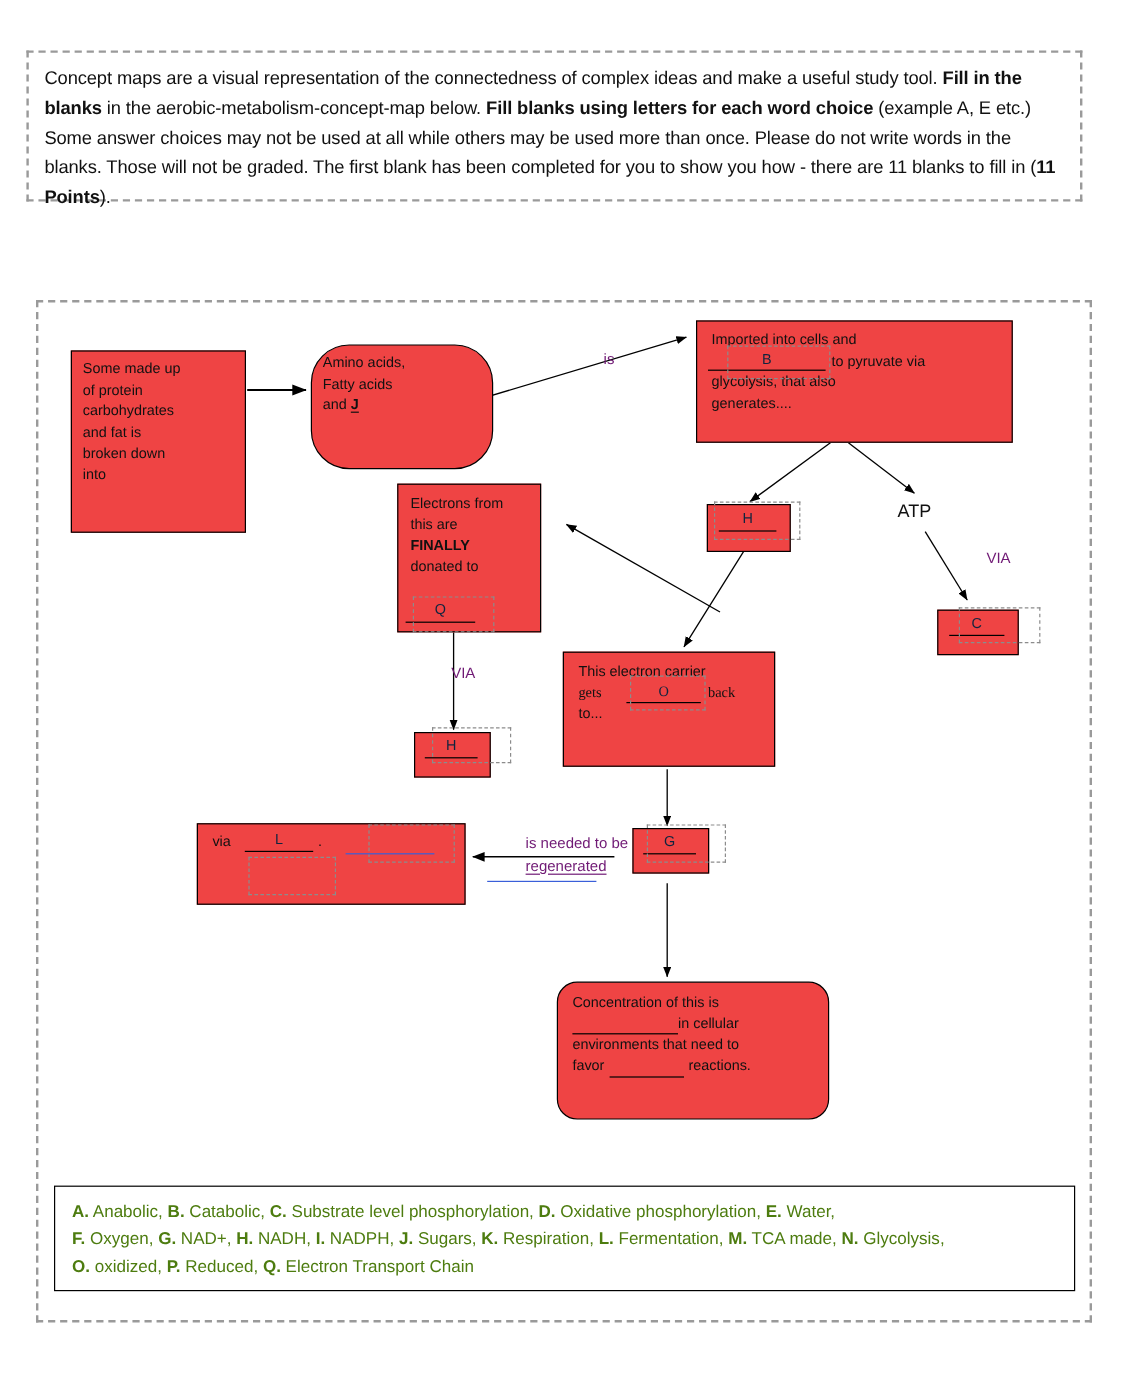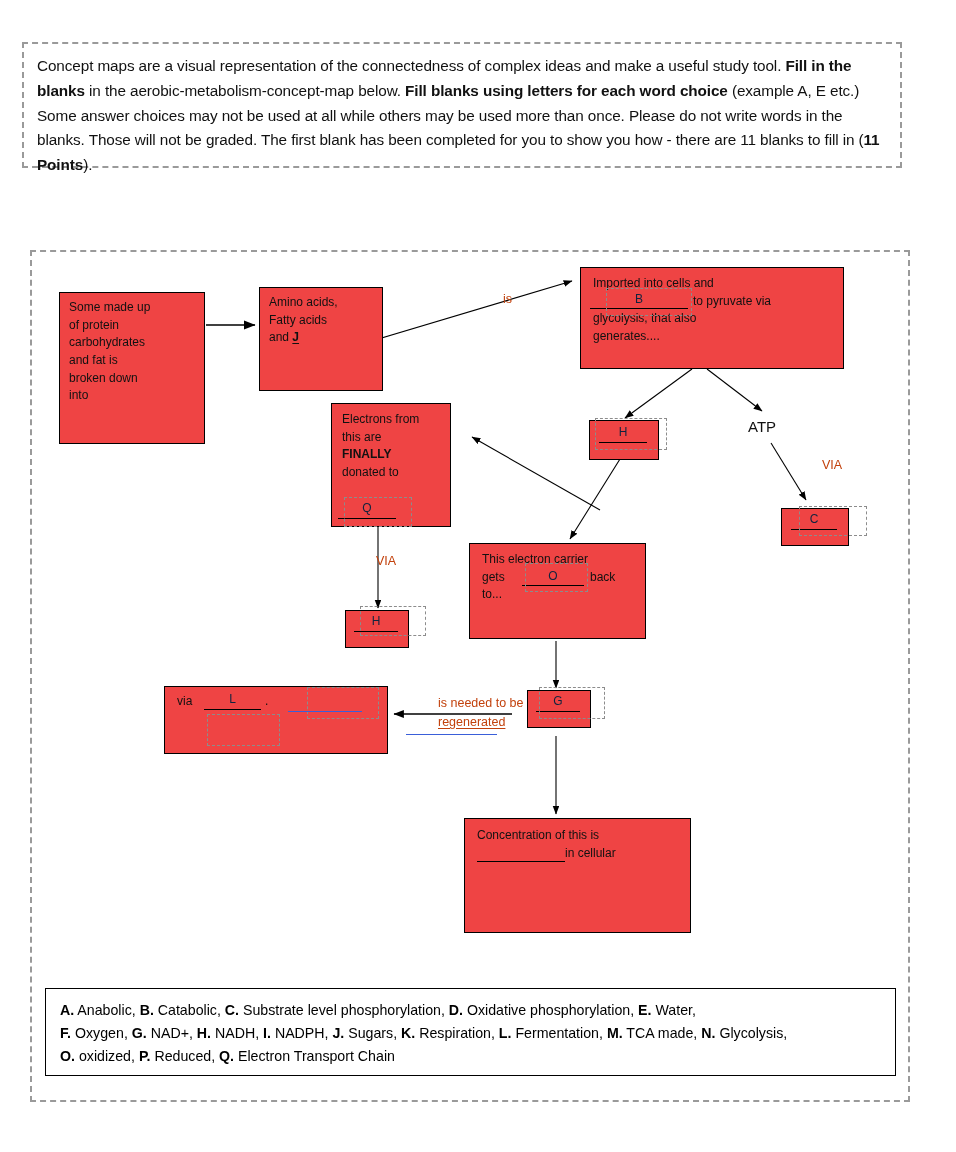--- a/index.html
+++ b/index.html
@@ -59,21 +59,21 @@
   }
   .plain-label {
     position: absolute;
     font-size: 14px;
     color: #111;
     white-space: nowrap;
   }
   .small-label {
     position: absolute;
     font-size: 12.5px;
-    color: #c2410c;
+    color: #701a75;
     white-space: nowrap;
     padding-left: 32px;
   }
 
   
   .blank {
     display: inline-block;
     border-bottom: 1.6px solid #000;
     vertical-align: bottom;
     height: 1.05em;
@@ -109,21 +109,21 @@
     position: absolute;
     left: 45px;
     top: 988px;
     width: 851px;
     height: 88px;
     border: 1px solid #000;
     box-sizing: border-box;
     padding: 10px 0 0 14px;
     font-size: 14.2px;
     line-height: 1.63;
-    color: #000000;
+    color: #4d7c0f;
   }
   #answer-key b { font-weight: bold; }
 
   
   #arrows {
     position: absolute;
     left: 0; top: 0;
     width: 956px; height: 1152px;
     pointer-events: none;
   }
@@ -171,21 +171,21 @@
 
 <div class="node" style="left:59px; top:292px; width:146px; height:152px;">
   <div>Some made up</div>
   <div>of protein</div>
   <div>carbohydrates</div>
   <div>and fat is</div>
   <div>broken down</div>
   <div>into</div>
 </div>
 
-<div class="node" style="left:259px; top:287px; width:124px; height:104px;">
+<div class="node" style="left:259px; top:287px; width:152px; height:104px;border-radius:32px;">
   <div>Amino acids,</div>
   <div>Fatty acids</div>
   <div>
     <span>and </span><b style="text-decoration:underline; text-underline-offset:2px;">J</b>
   </div>
 </div>
 
 <div class="small-label" style="left:471px; top:292px;">is</div>
 
 <div class="node" style="left:580px; top:267px; width:264px; height:102px; padding-top:7px; padding-left:12px;">
@@ -223,21 +223,21 @@
 
 <div class="small-label" style="left:344px; top:554px;">VIA</div>
 
 <div class="node" style="left:345px; top:610px; width:64px; height:38px; padding:0;">
   <span class="filled" style="position:absolute; left:8px; top:2px; width:44px;">H</span>
 </div>
 <div class="sel" style="left:360px; top:606px; width:66px; height:30px;"></div>
 
 <div class="node" style="left:469px; top:543px; width:177px; height:96px; padding-left:12px; padding-top:7px;">
   <div>This electron carrier</div>
-  <div style="position:relative; height:1.47em;">
+  <div style="position:relative; height:1.47em;font-family:Liberation Serif, serif;">
     <span style="position:absolute; left:0; top:0;">gets</span>
     <span class="filled" style="position:absolute; left:40px; top:-1px; width:62px;">O</span>
     <span style="position:absolute; left:108px; top:0;">back</span>
   </div>
   <div>to...</div>
 </div>
 <div class="sel" style="left:525px; top:563px; width:63px; height:29px;"></div>
 
 <div class="node" style="left:527px; top:690px; width:64px; height:38px; padding:0;">
   <span class="filled" style="position:absolute; left:8px; top:2px; width:44px;">G</span>
@@ -252,24 +252,28 @@
   <div style="position:relative; height:1.47em;">
     <span style="position:absolute; left:0; top:0;">via</span>
     <span class="filled" style="position:absolute; left:27px; top:-2px; width:57px;">L</span>
     <span style="position:absolute; left:88px; top:0;">.</span>
   </div>
 </div>
 <div class="sel" style="left:307px; top:687px; width:72px; height:32px;"></div>
 <div class="sel" style="left:207px; top:714px; width:73px; height:32px;"></div>
 <div class="blue-ul" style="left:288px; top:711px; width:74px;"></div>
 
-<div class="node" style="left:464px; top:818px; width:227px; height:115px; padding-left:12px; padding-top:8px;">
+<div class="node" style="left:464px; top:818px; width:227px; height:115px; padding-left:12px; padding-top:8px;border-radius:17px;">
   <div>Concentration of this is</div>
   <div>
     <span class="blank" style="width:88px;"></span><span>in cellular</span>
+  </div>
+  <div>environments that need to</div>
+  <div>
+    <span>favor</span><span class="blank" style="width:62px; margin:0 4px;"></span><span>reactions.</span>
   </div>
 </div>
 
 <div id="answer-key">
   <div><b>A.</b><span> Anabolic, </span><b>B.</b><span> Catabolic, </span><b>C.</b><span> Substrate level phosphorylation, </span><b>D.</b><span> Oxidative phosphorylation, </span><b>E.</b><span> Water,</span></div>
   <div><b>F.</b><span> Oxygen, </span><b>G.</b><span> NAD+, </span><b>H.</b><span> NADH, </span><b>I.</b><span> NADPH, </span><b>J.</b><span> Sugars, </span><b>K.</b><span> Respiration, </span><b>L.</b><span> Fermentation, </span><b>M.</b><span> TCA made, </span><b>N.</b><span> Glycolysis,</span></div>
   <div><b>O.</b><span> oxidized, </span><b>P.</b><span> Reduced, </span><b>Q.</b><span> Electron Transport Chain</span></div>
 </div>
 
 </body></html>

